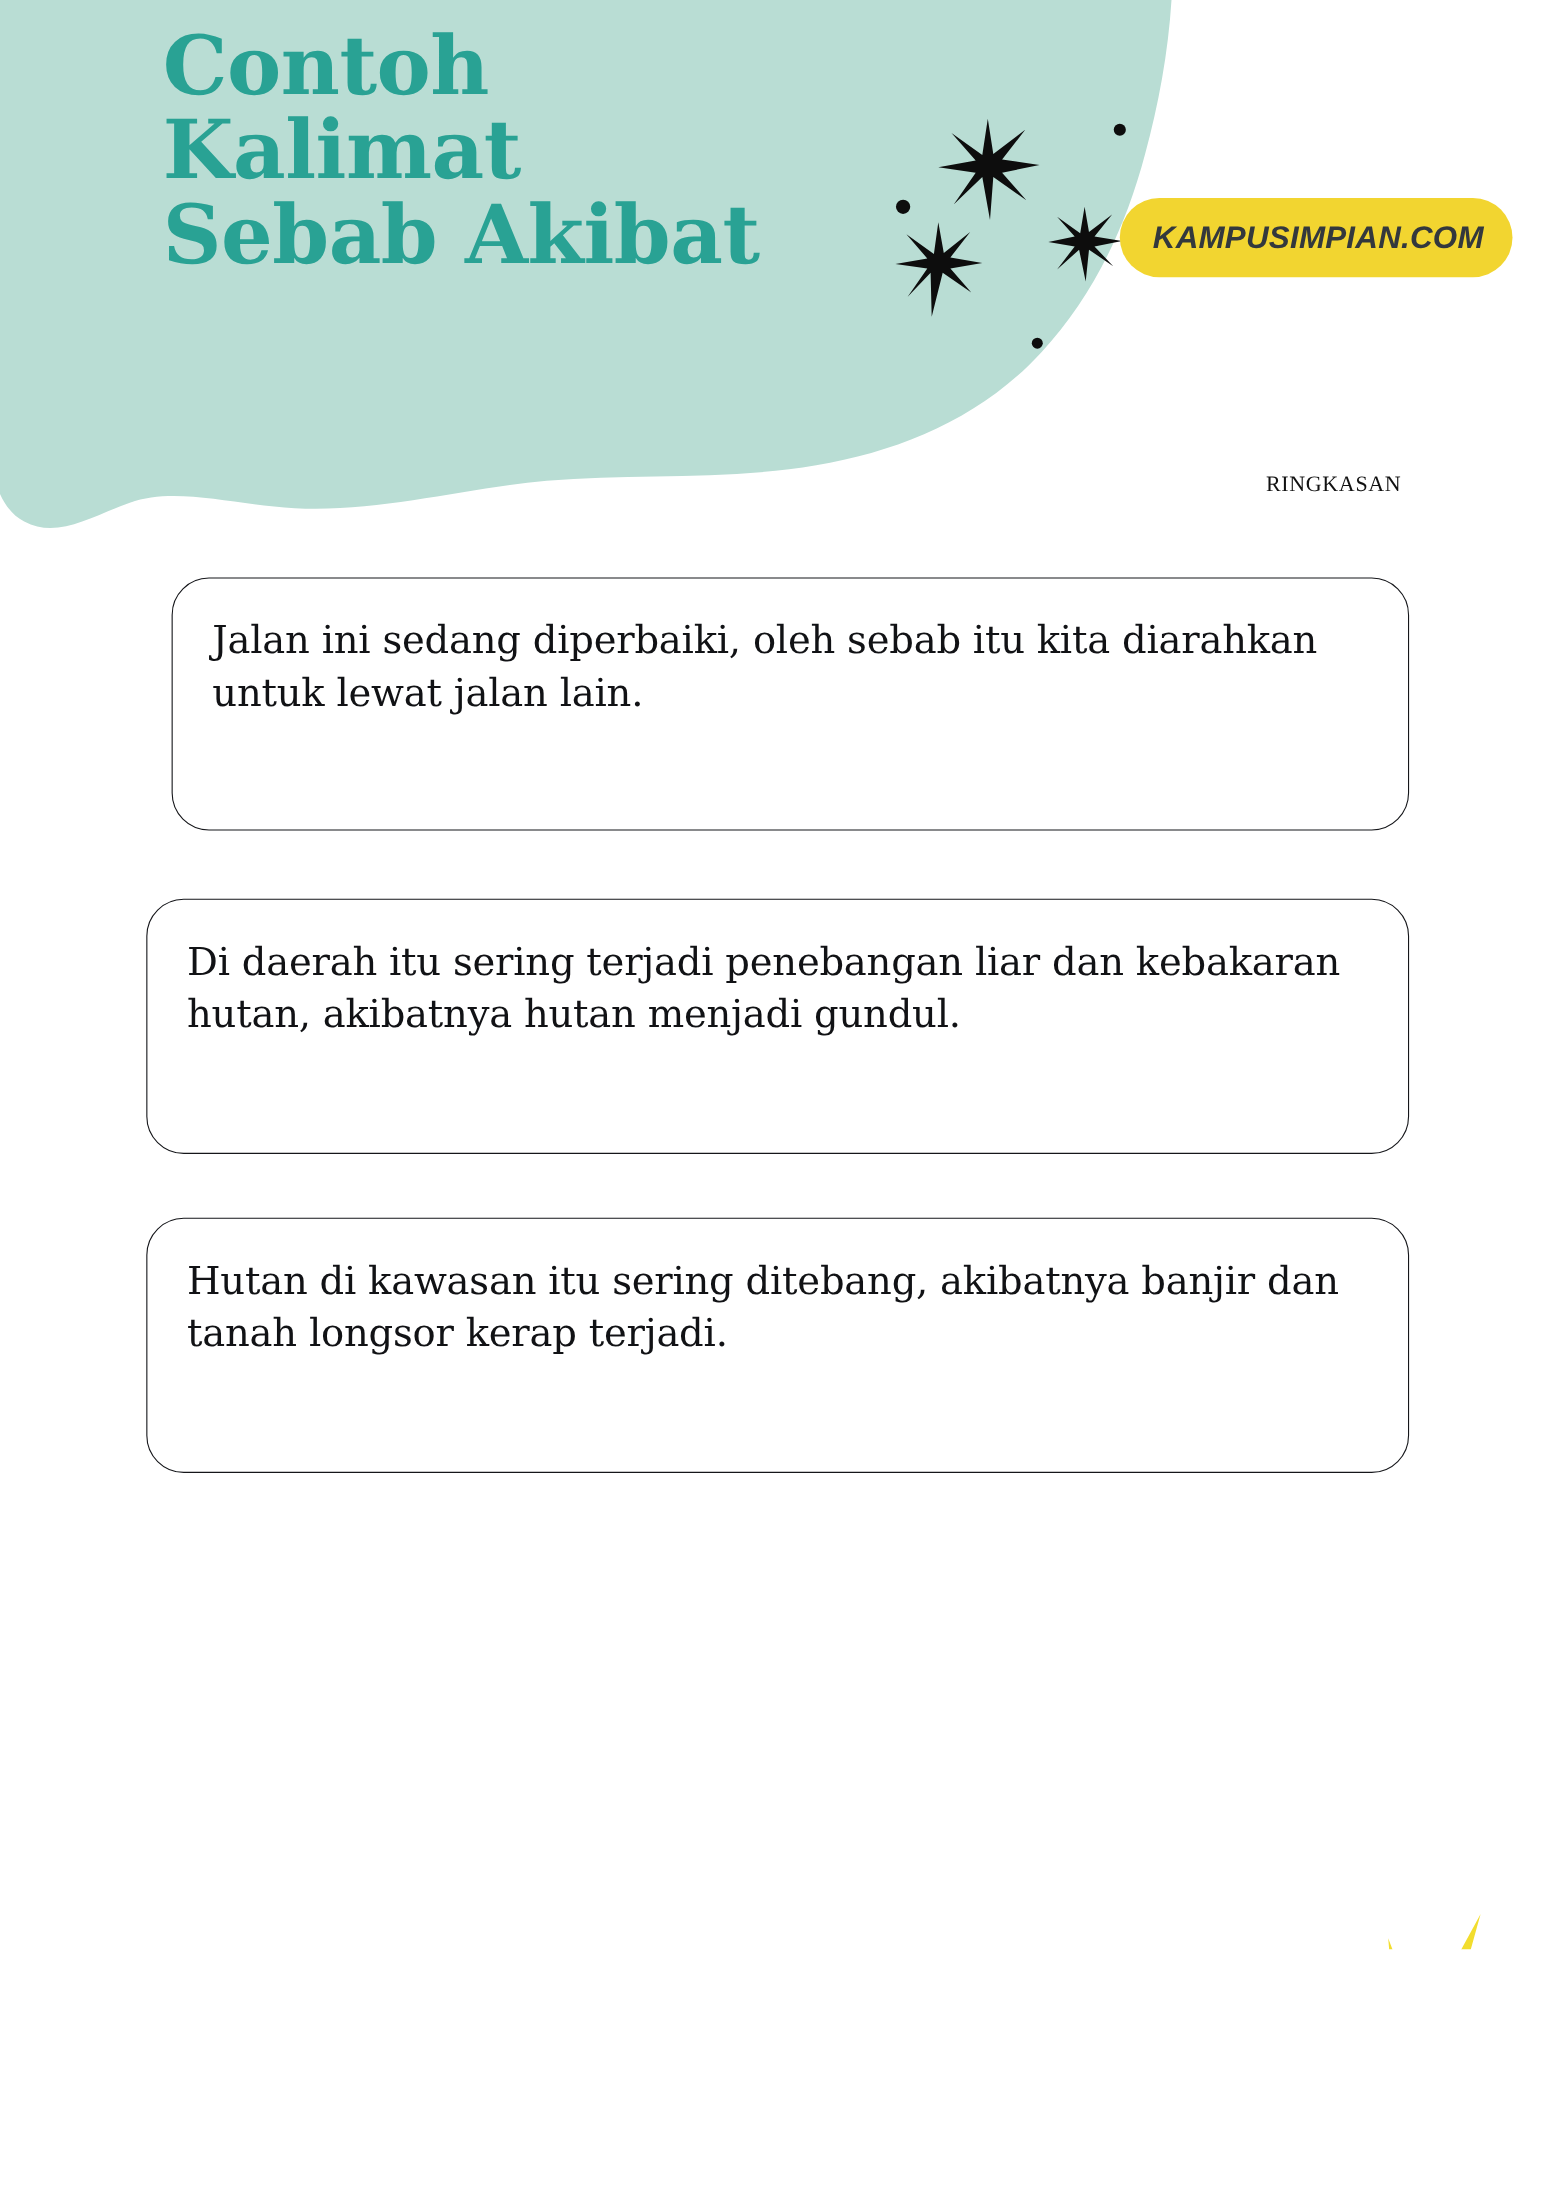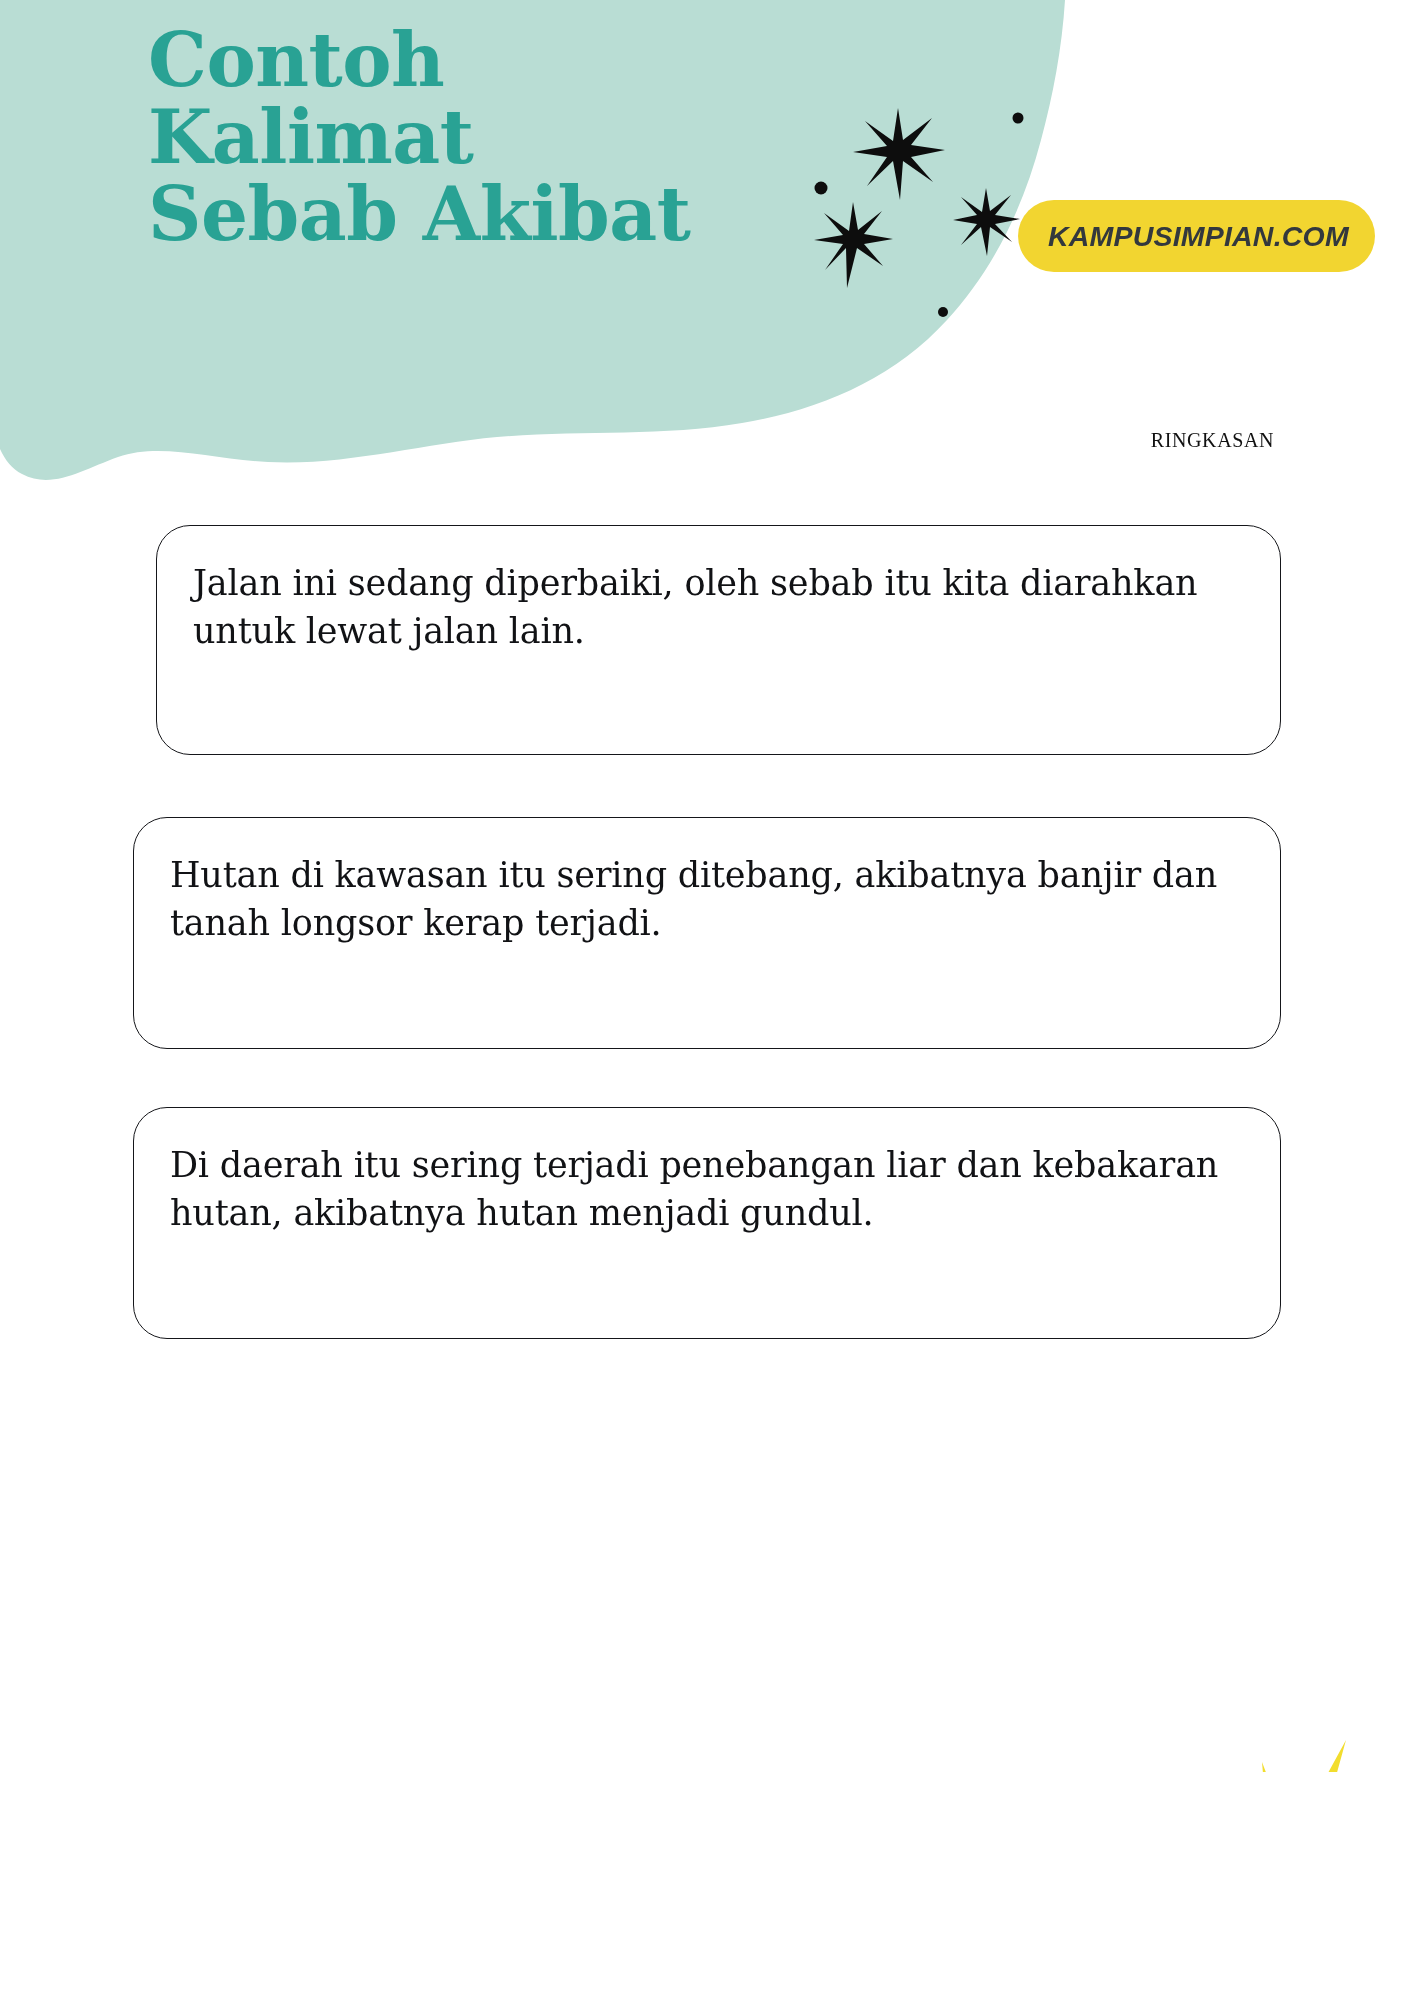--- a/index.html
+++ b/index.html
@@ -54,21 +54,21 @@
     left: 790px;
     width: 250px;
     height: 240px;
     pointer-events: none;
   }
   .sparkles svg { display: block; }
 
   
   .brand-pill {
     position: absolute;
-    top: 200px;
+    top: 180px;
     left: 1018px;
     height: 72px;
     padding: 0 26px 0 30px;
     display: flex;
     align-items: center;
     background: #F2D530;
     border-radius: 36px;
     white-space: nowrap;
     overflow: visible;
   }
@@ -180,25 +180,25 @@
   <div class="brand-pill">
     <span class="brand-text">KAMPUSIMPIAN.COM</span>
   </div>
 
   <div class="section-label">RINGKASAN</div>
 
   <div class="cards">
     <div class="card card-1">
       <div class="card-text">Jalan ini sedang diperbaiki, oleh sebab itu kita diarahkan untuk lewat jalan lain.</div>
     </div>
+    <div class="card card-3">
+      <div class="card-text">Di daerah itu sering terjadi penebangan liar dan kebakaran hutan, akibatnya hutan menjadi gundul.</div>
+    </div>
     <div class="card card-2">
       <div class="card-text">Hutan di kawasan itu sering ditebang, akibatnya banjir dan tanah longsor kerap terjadi.</div>
-    </div>
-    <div class="card card-3">
-      <div class="card-text">Di daerah itu sering terjadi penebangan liar dan kebakaran hutan, akibatnya hutan menjadi gundul.</div>
     </div>
   </div>
 
   <div class="burst">
     <svg width="220" height="230" viewBox="-110 -115 220 230" xmlns="http://www.w3.org/2000/svg" aria-hidden="true">
       <path fill="#F2DD2E" d="M8,-22 L56,-110 L30,-16 L108,-38 L36,0 L98,44 L26,16 L40,96 L4,22
            L-20,108 L-14,18 L-80,74 L-32,8 L-108,30 L-34,-4 L-94,-52 L-22,-18
            L-28,-88 L-2,-20 Z"></path>
     </svg>
   </div>

